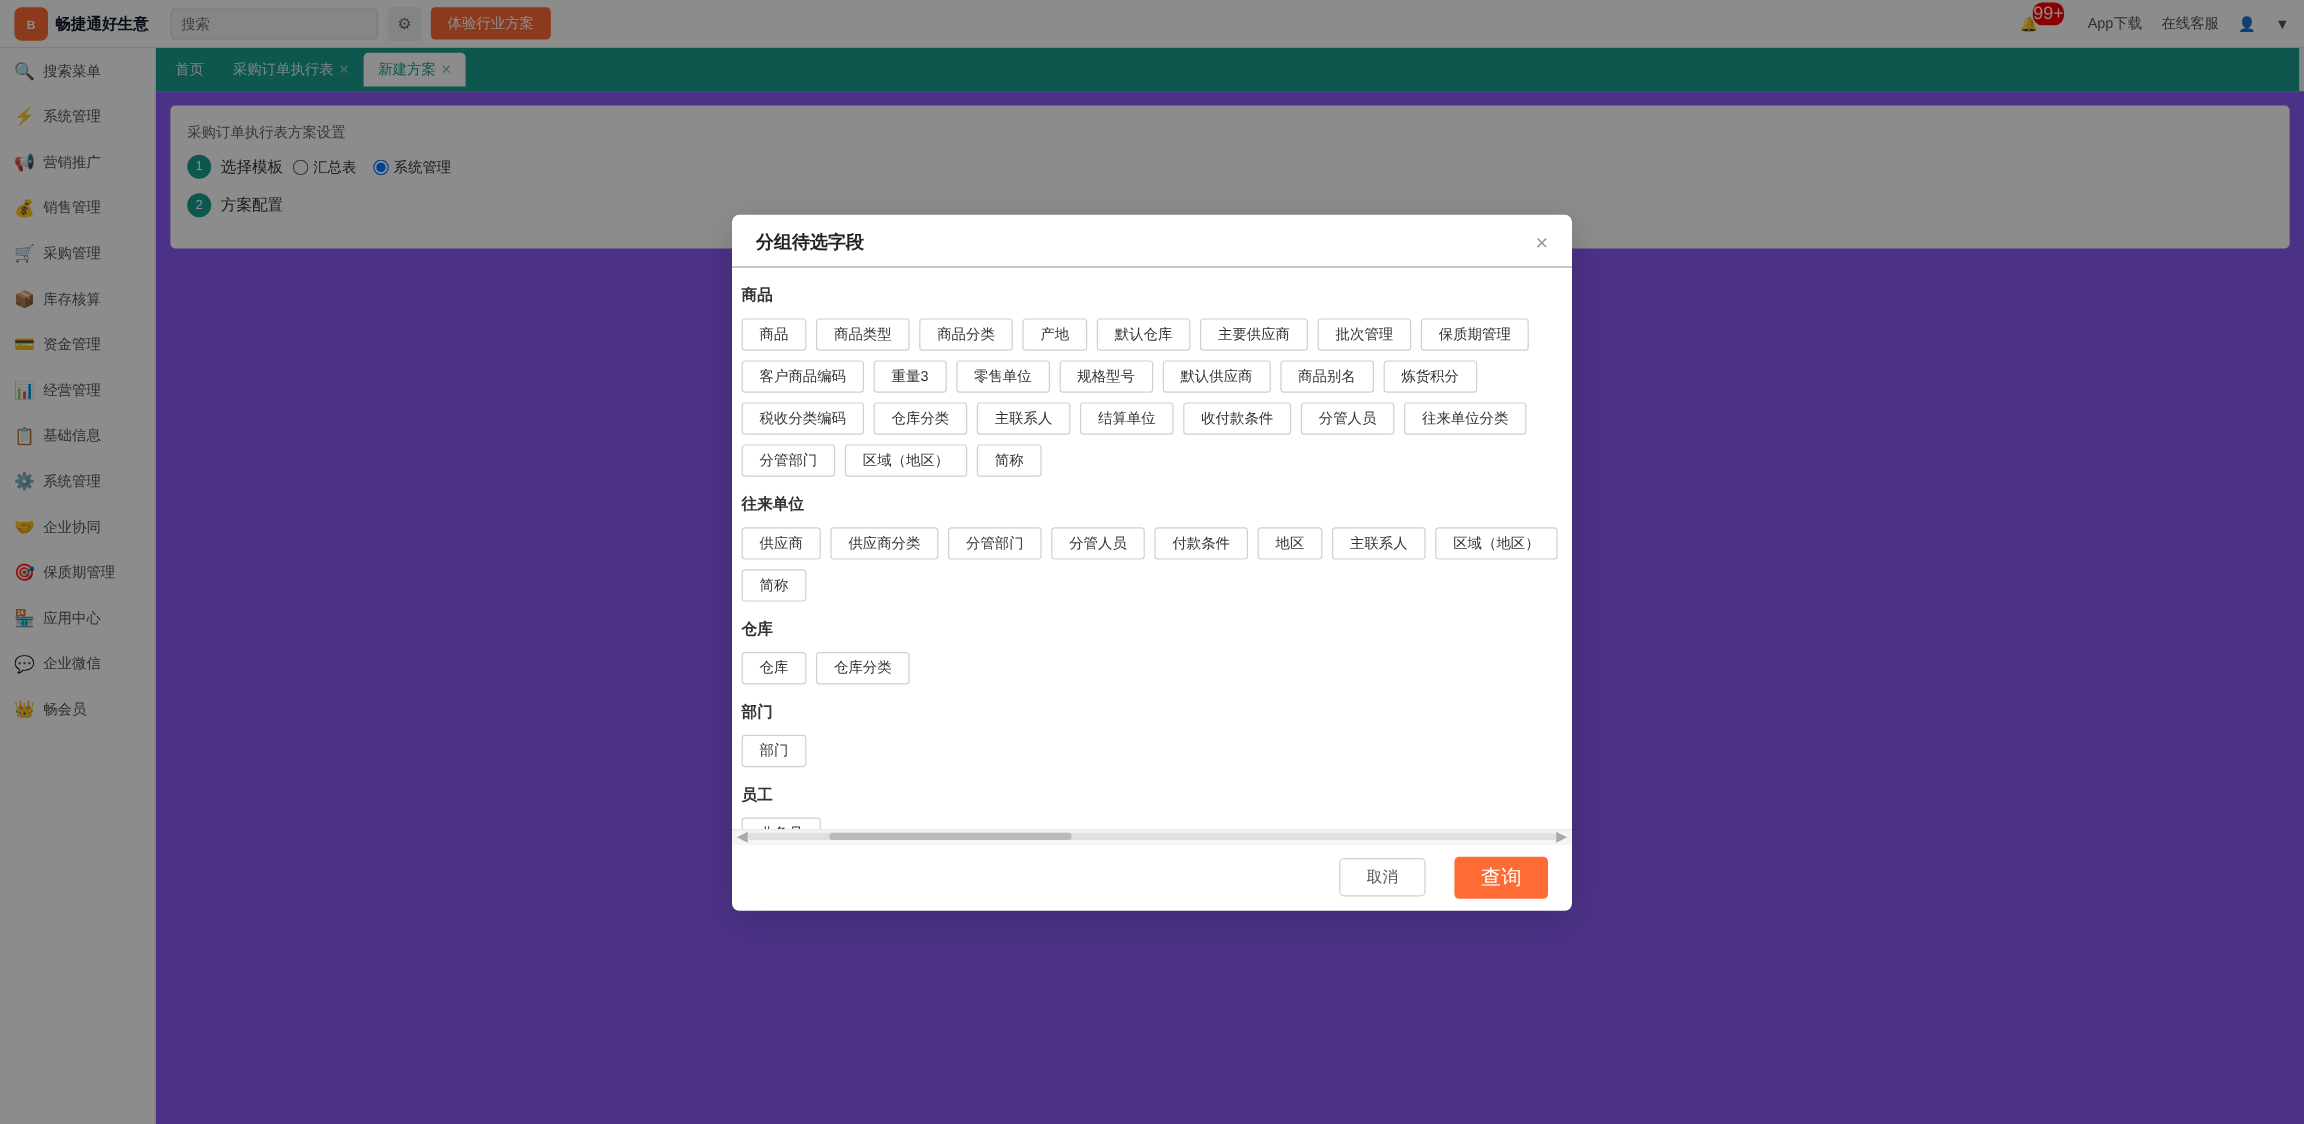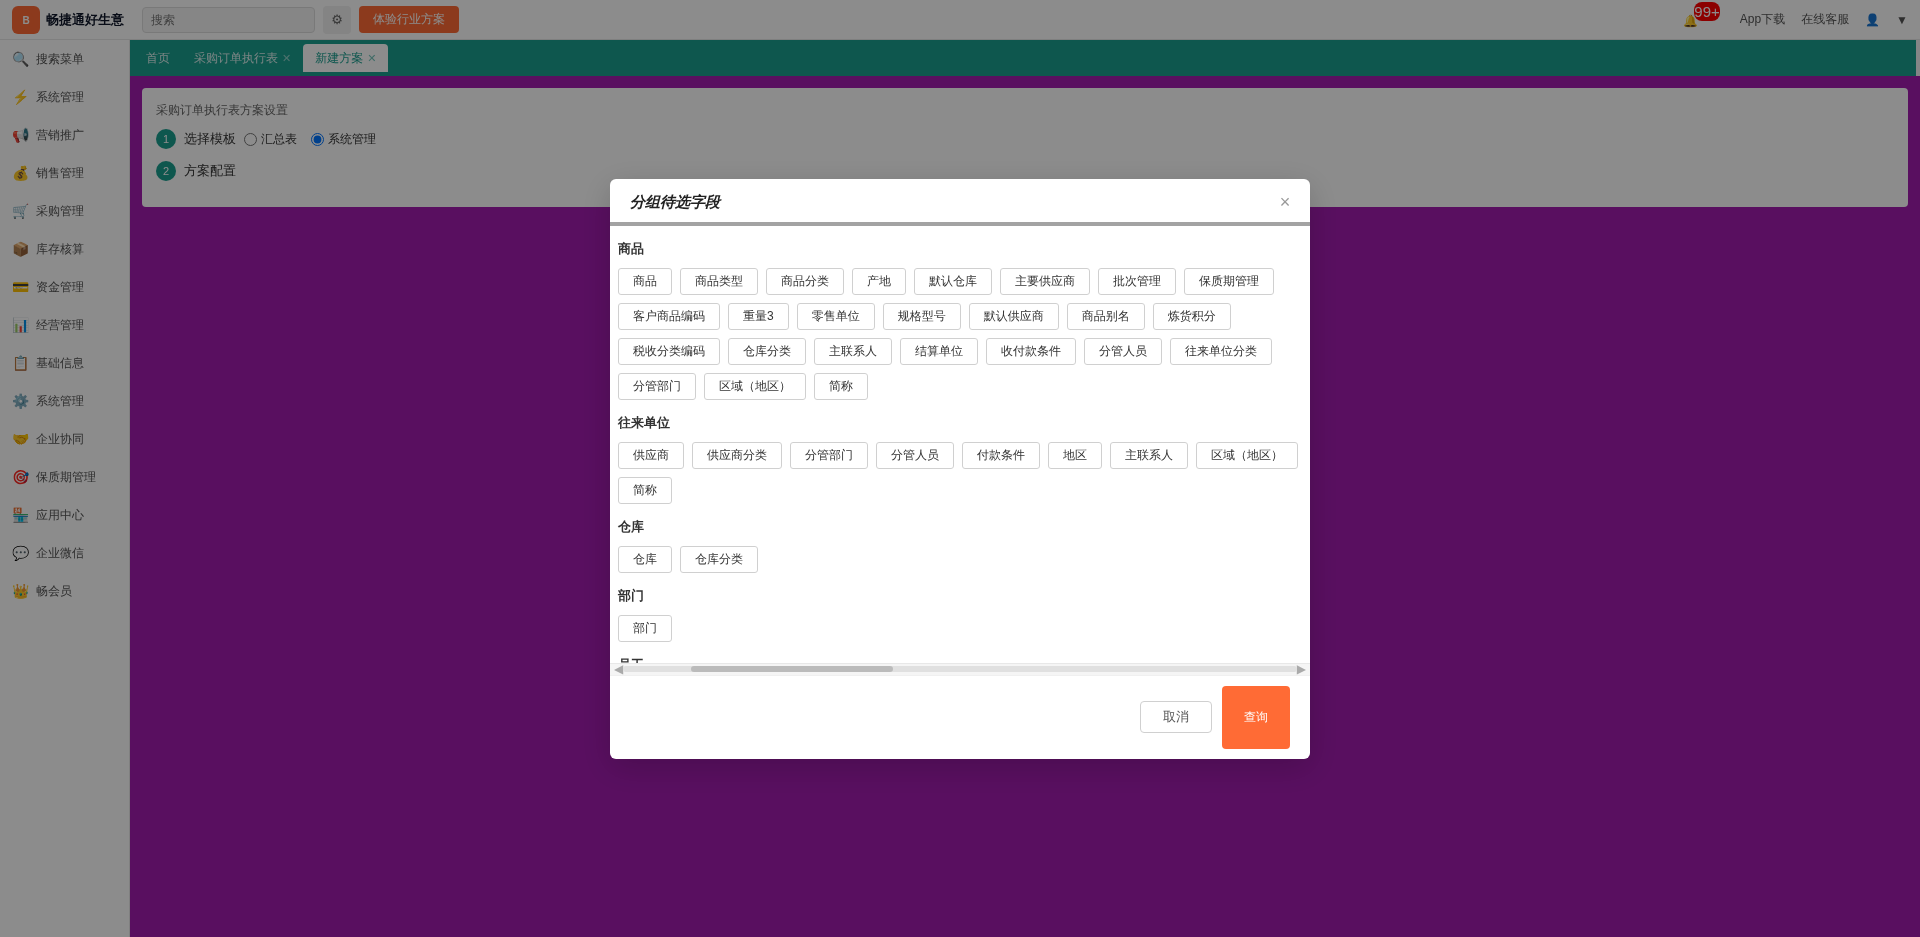--- a/index.html
+++ b/index.html
@@ -137,21 +137,21 @@
       display: flex; align-items: center; justify-content: center;
       font-size: 14px;
     }
 
     
     .main-content {
       position: fixed;
       top: 76px; left: 130px; right: 0; bottom: 0;
       overflow: auto;
       padding: 12px;
-      background: #a21caf;
+      background: #8b5cf6;
     }
 
     
     .modal-backdrop {
       position: fixed;
       inset: 0;
       background: rgba(0,0,0,0.45);
       z-index: 200;
       display: flex;
       align-items: center;
@@ -167,23 +167,22 @@
       display: flex;
       flex-direction: column;
       box-shadow: 0 8px 32px rgba(0,0,0,0.18);
       position: relative;
     }
     .modal-header {
       display: flex;
       align-items: center;
       justify-content: space-between;
       padding: 14px 20px 10px;
-      border-bottom: 4px solid #a3a3a3;
+      border-bottom: 1px solid #a3a3a3;
       flex-shrink: 0;
-      font-style: italic;
     }
     .modal-title {
       font-size: 15px;
       font-weight: 600;
       color: #222;
     }
     .modal-close {
       cursor: pointer;
       font-size: 18px;
       color: #999;
@@ -193,21 +192,21 @@
       flex: 1;
       overflow-y: auto;
       padding: 14px 8px;
     }
     .modal-footer {
       display: flex;
       align-items: center;
       justify-content: flex-end;
       padding: 10px 20px;
       border-top: 1px solid #f0f0f0;
-      gap: 10px;
+      gap: 24px;
       flex-shrink: 0;
     }
 
     
     .modal-body::-webkit-scrollbar { width: 6px; }
     .modal-body::-webkit-scrollbar-thumb { background: #ccc; border-radius: 3px; }
 
     
     .section-title {
       font-size: 13px;
@@ -269,24 +268,24 @@
       color: #555;
       padding: 6px 22px;
       border-radius: 4px;
       cursor: pointer;
       font-size: 13px;
     }
     .btn-confirm {
       background: #ff6b35;
       color: #fff;
       border: none;
-      padding: 23px 22px;
+      padding: 6px 22px;
       border-radius: 4px;
       cursor: pointer;
-      font-size: 12px;
+      font-size: 17px;
     }
 
     
     .content-page {
       background: #fff;
       border-radius: 4px;
       padding: 14px;
     }
     .page-breadcrumb { font-size: 12px; color: #666; margin-bottom: 10px; }
     .step-row { display: flex; align-items: center; gap: 8px; margin-bottom: 12px; }

